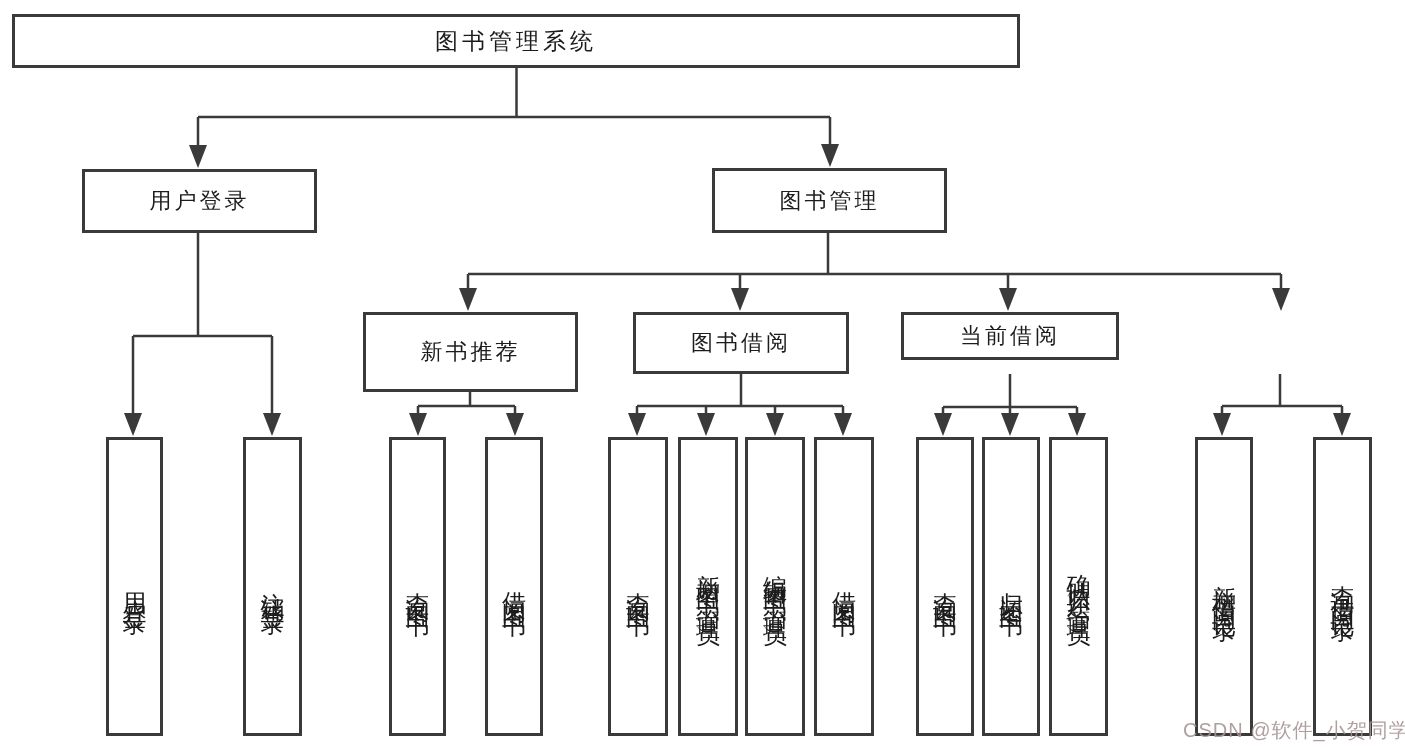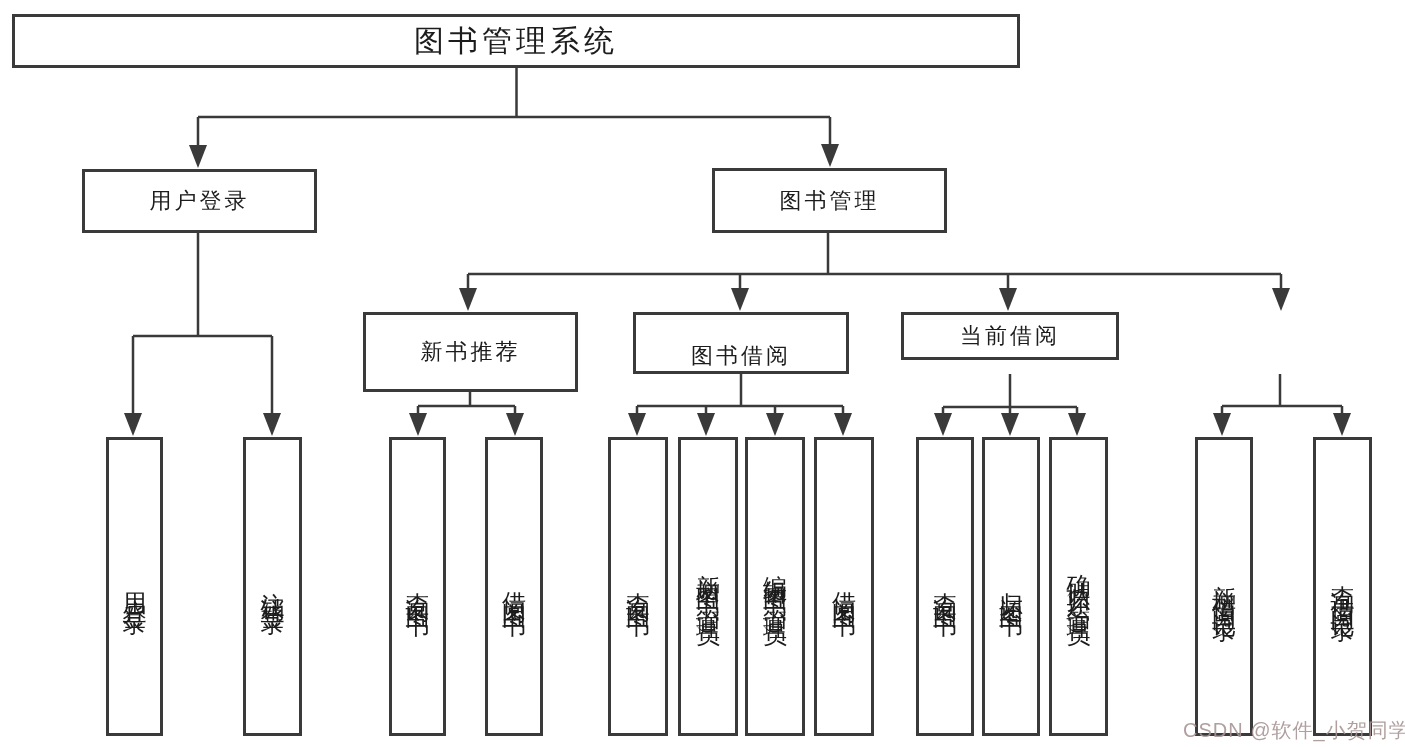--- a/index.html
+++ b/index.html
@@ -32,39 +32,39 @@
     justify-content: center;
     z-index: 2;
   }
   .hbox .label {
     font-size: 22px;
     letter-spacing: 3px;
     white-space: nowrap;
     color: #1c1c1c;
   }
   .root-box .label {
-    font-size: 30px;
+    font-size: 23px;
     letter-spacing: 4px;
   }
   .vbox .label {
     writing-mode: vertical-rl;
     -webkit-writing-mode: vertical-rl;
     text-orientation: mixed;
     font-size: 24px;
     letter-spacing: 7px;
     line-height: 1;
     white-space: nowrap;
     color: #1c1c1c;
   }
   
   .root-box   { left: 12px;   top: 14px;  width: 1008px; height: 54px; }
   .n-user     { left: 82px;   top: 169px; width: 235px;  height: 64px; }
   .n-bookmgmt { left: 712px;  top: 168px; width: 235px;  height: 65px; }
   .n-newrec   { left: 363px;  top: 312px; width: 215px;  height: 80px; }
-  .n-borrow   { left: 633px;  top: 312px; width: 216px;  height: 62px; align-items: flex-end; }
+  .n-borrow   { left: 633px;  top: 312px; width: 216px;  height: 62px; }
   .n-current  { left: 901px;  top: 312px; width: 218px;  height: 48px; }
   .n-records  { left: 1171px; top: 312px; width: 217px;  height: 62px; }
   .leaf { top: 437px; height: 299px; }
   .l1  { left: 106px;  width: 57px; }
   .l2  { left: 243px;  width: 59px; }
   .l3  { left: 389px;  width: 57px; }
   .l4  { left: 485px;  width: 58px; }
   .l5  { left: 608px;  width: 60px; }
   .l6  { left: 678px;  width: 60px; }
   .l7  { left: 745px;  width: 60px; }

